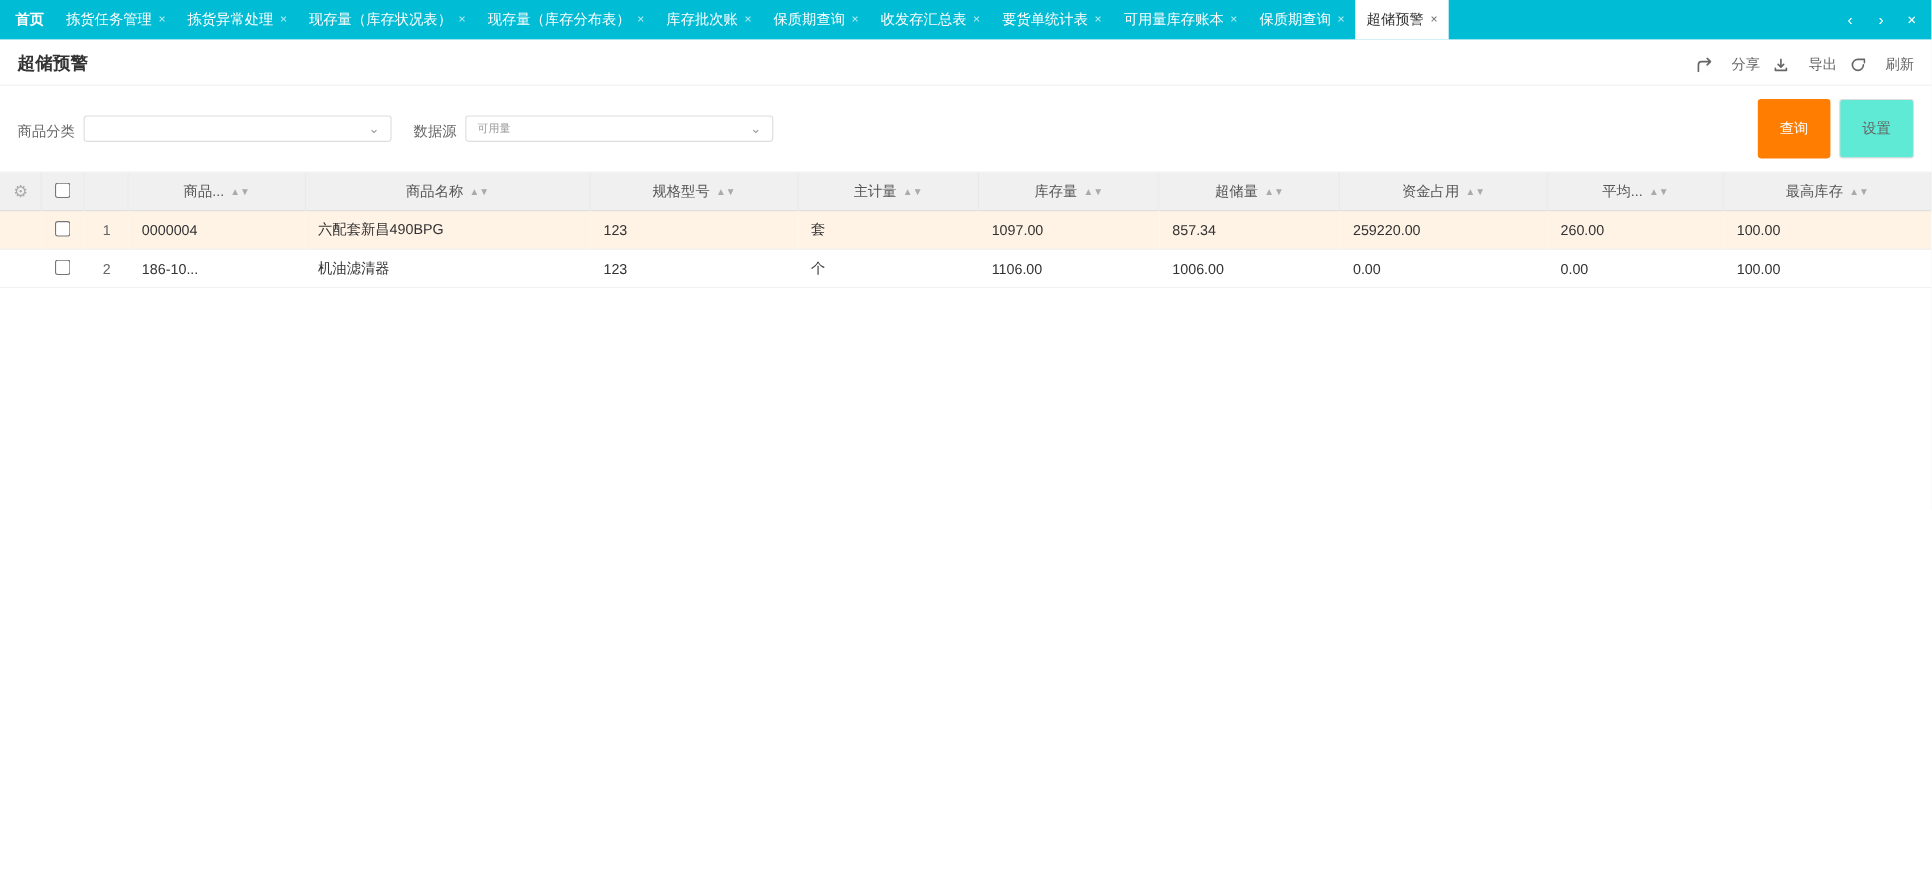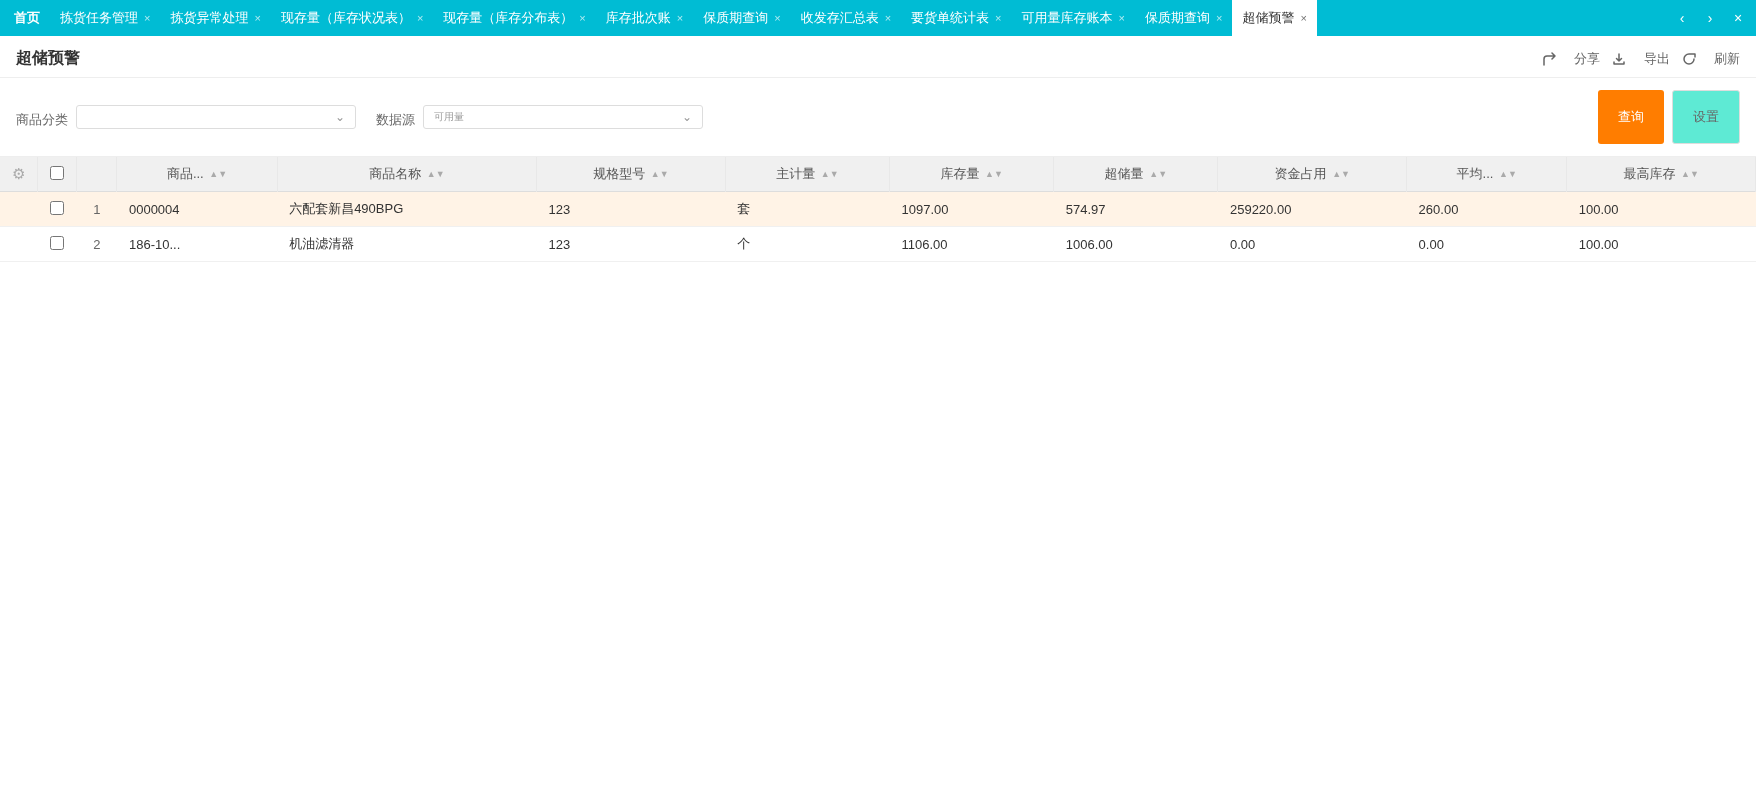--- a/index.html
+++ b/index.html
@@ -378,21 +378,21 @@
       <td class="gear-cell"></td>
       <td class="checkbox-cell">
         <input type="checkbox" style="">
       </td>
       <td class="row-num">1</td>
       <td>0000004</td>
       <td>六配套新昌490BPG</td>
       <td>123</td>
       <td>套</td>
       <td>1097.00</td>
-      <td>574.97</td>
+      <td>857.34</td>
       <td>259220.00</td>
       <td>260.00</td>
       <td>100.00</td>
     </tr>
           <tr>
       <td class="gear-cell"></td>
       <td class="checkbox-cell">
         <input type="checkbox" style="">
       </td>
       <td class="row-num">2</td>

